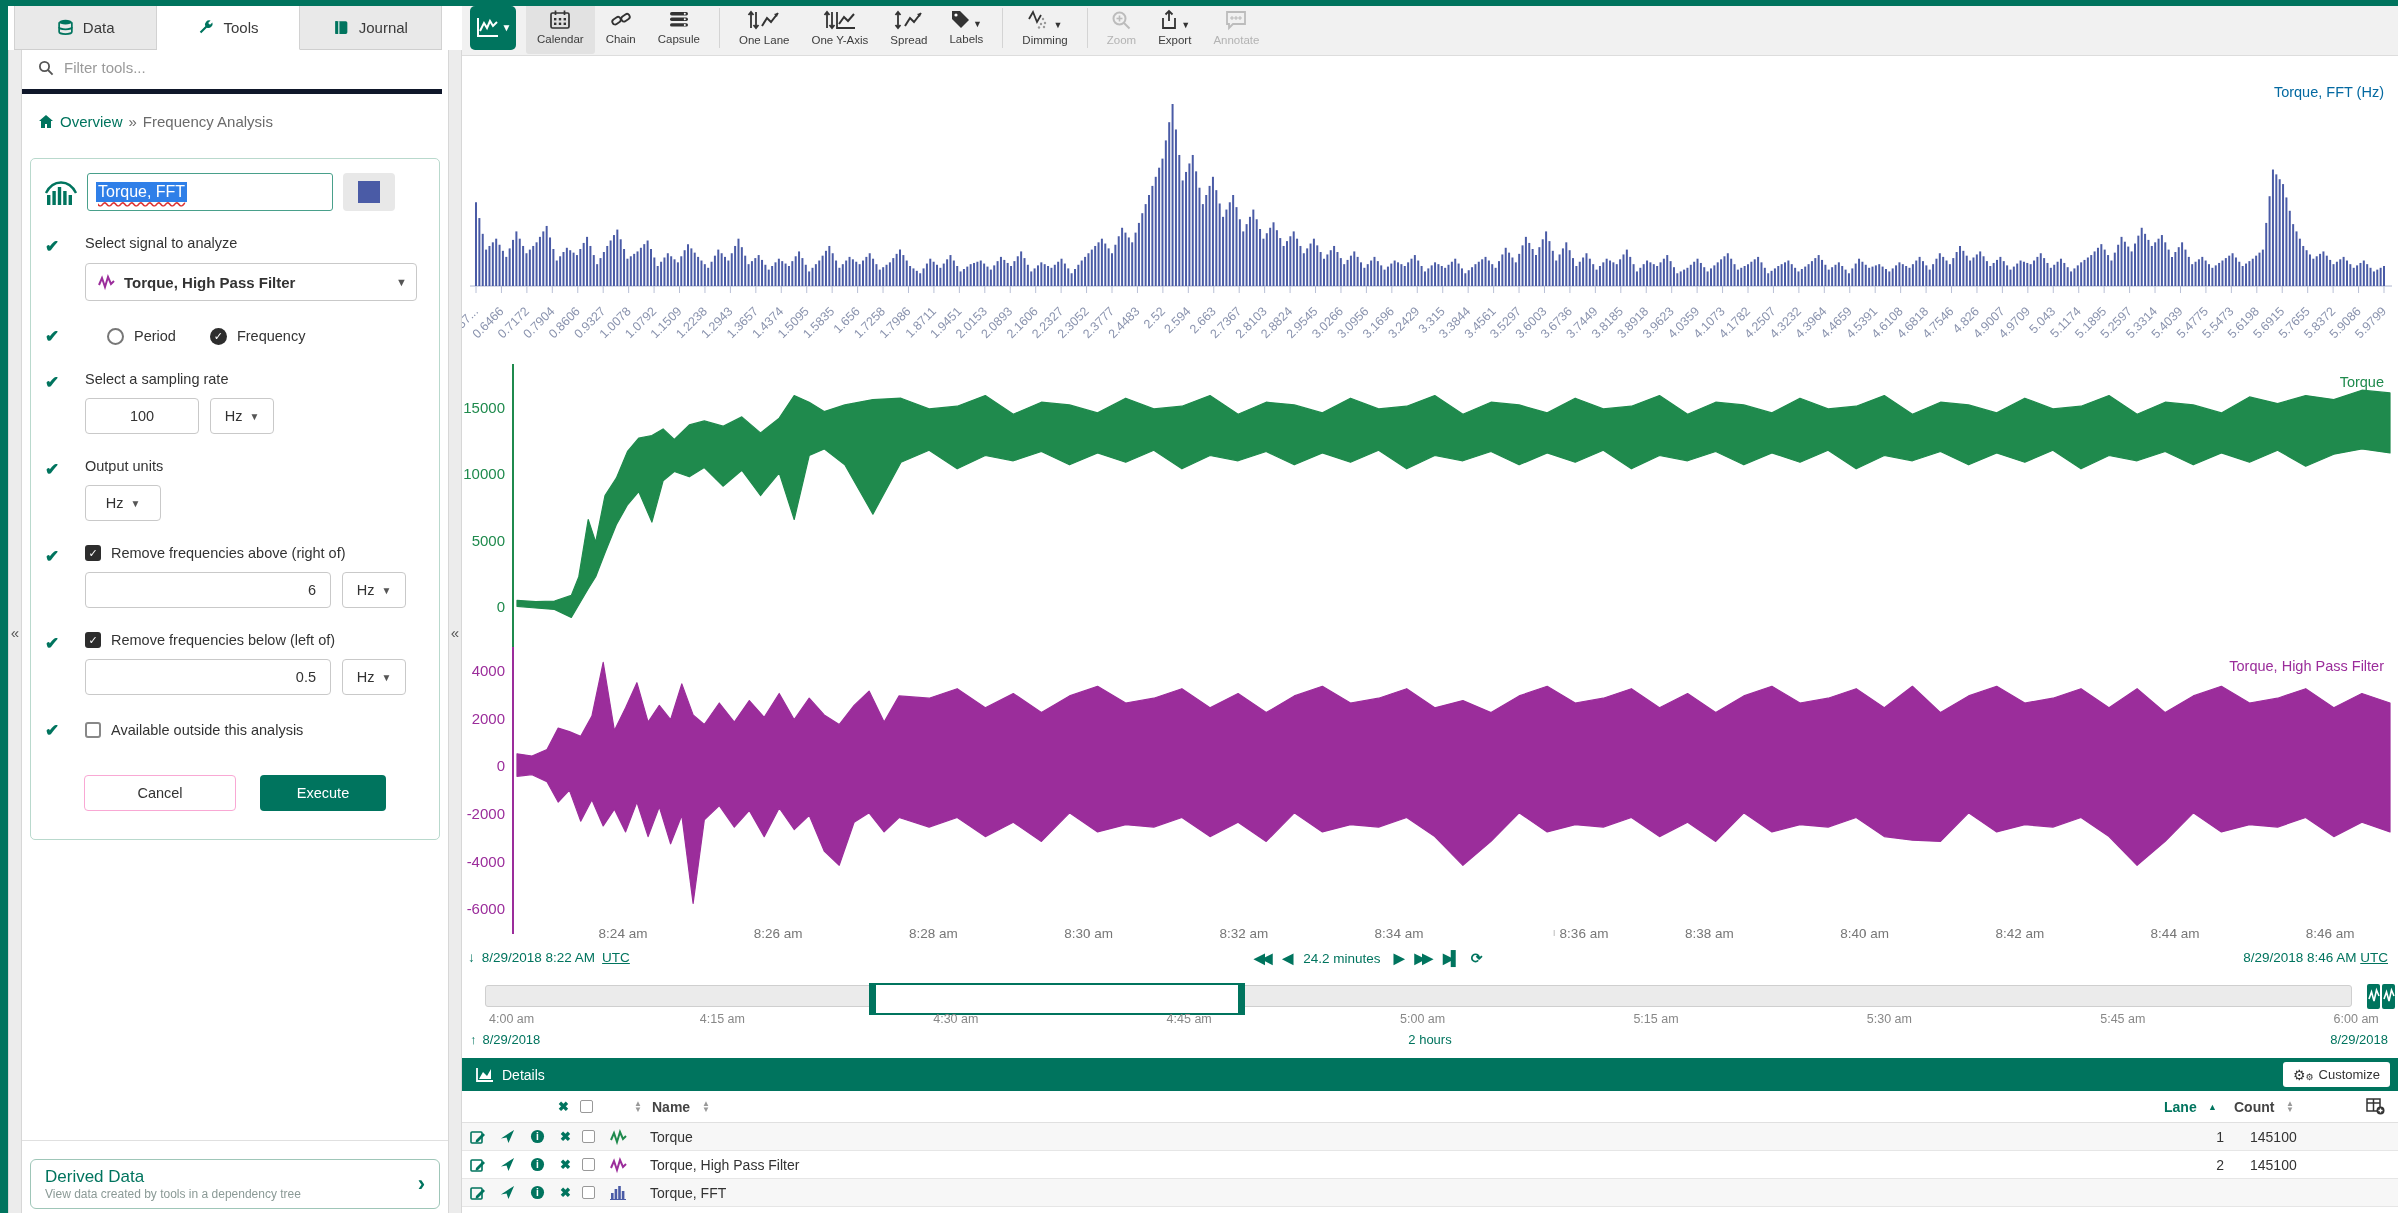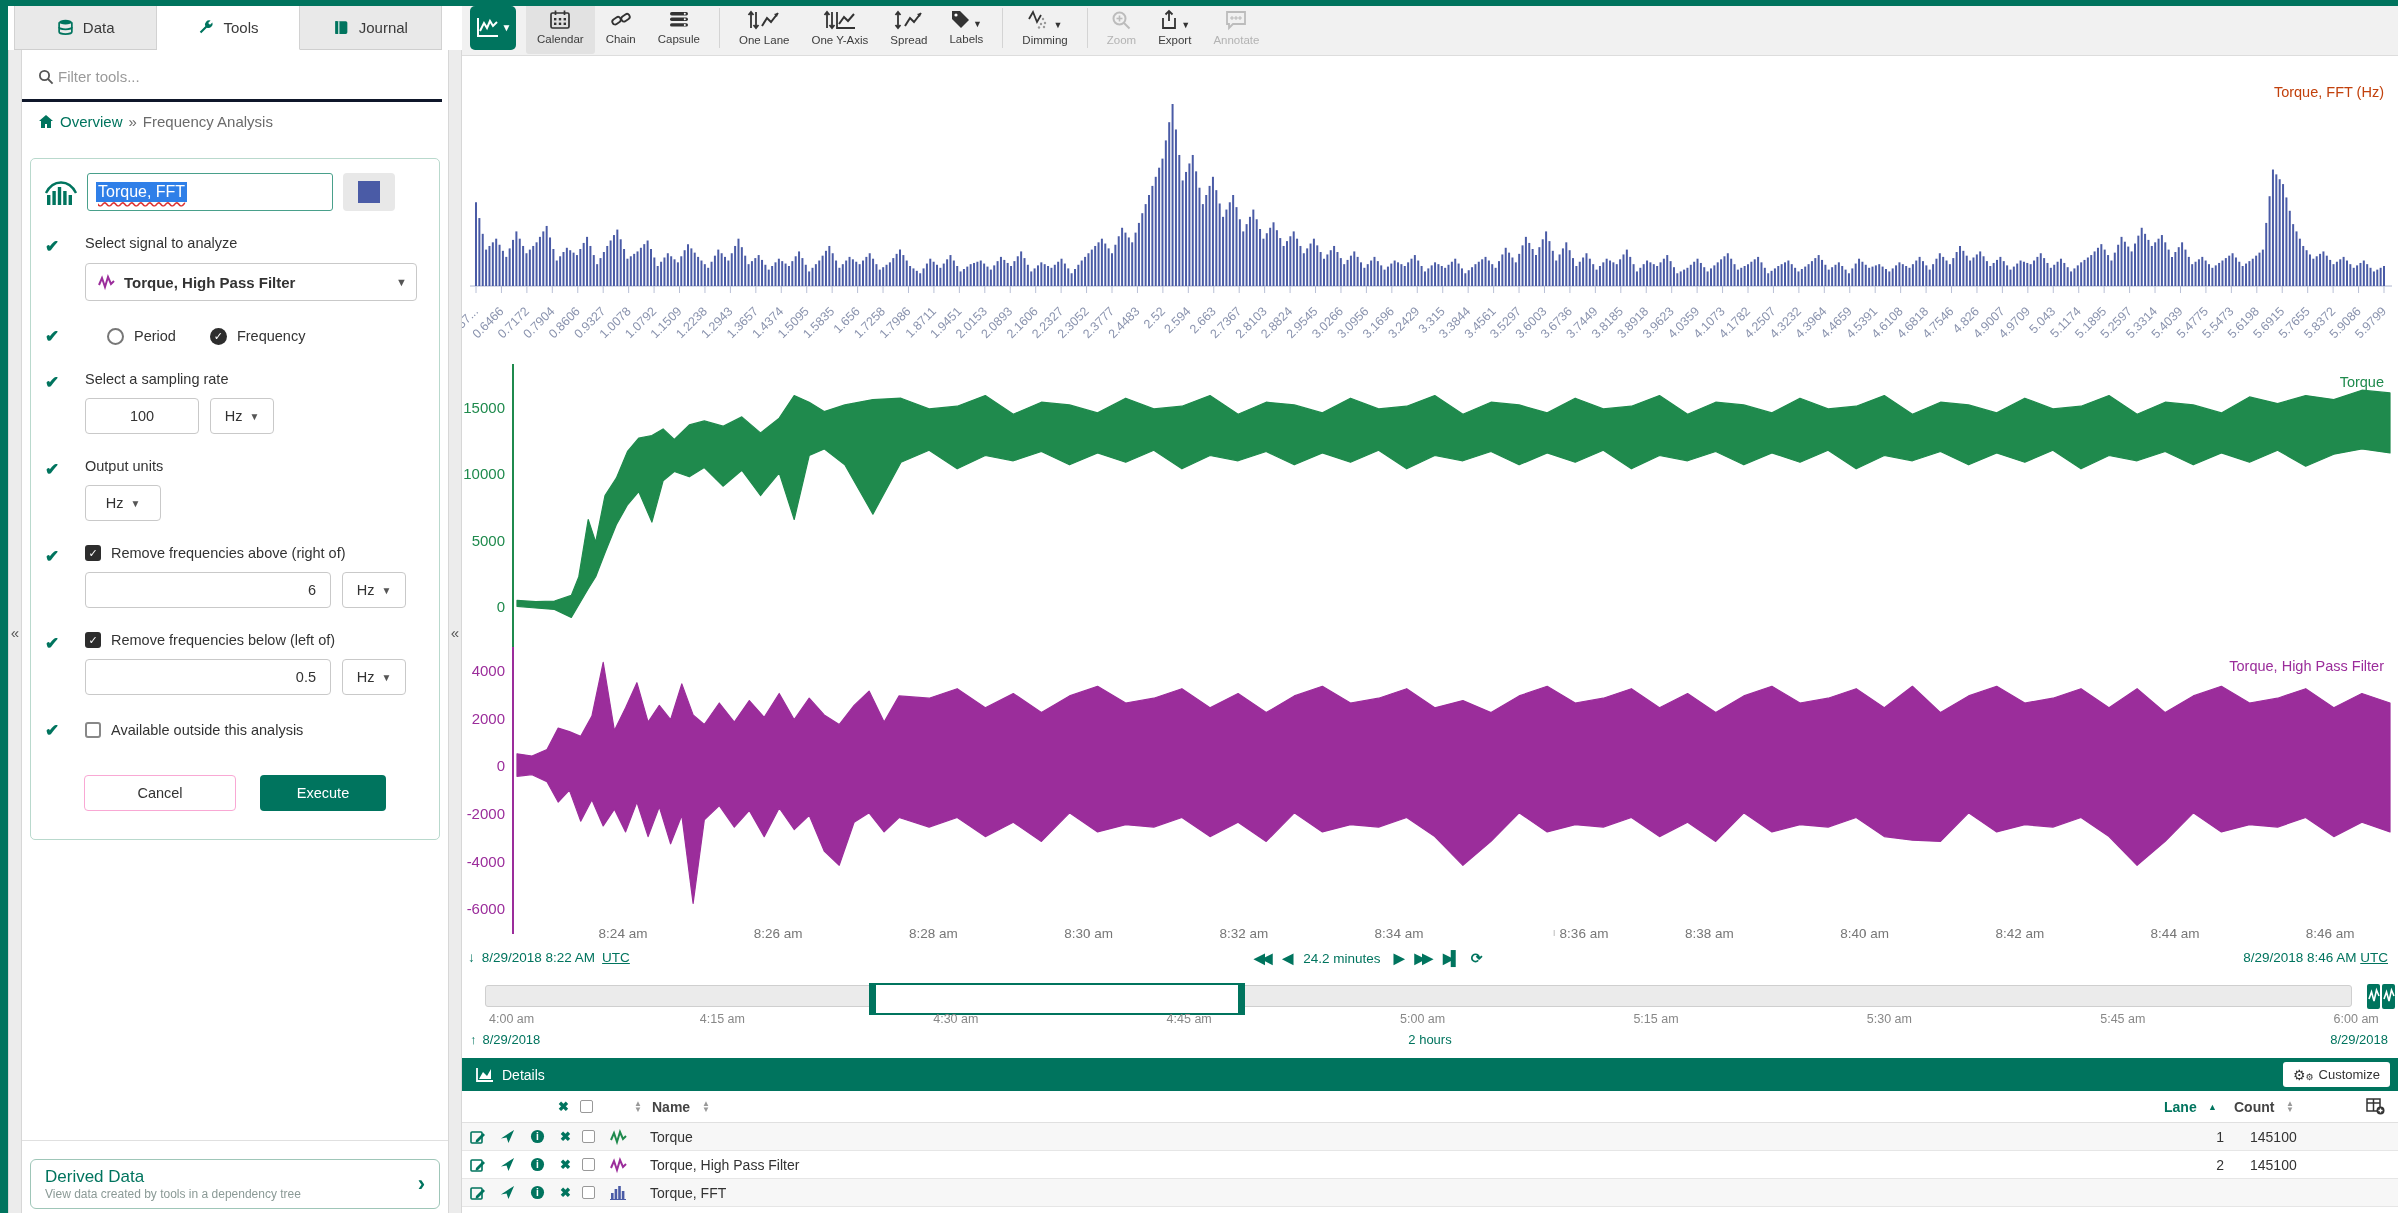--- a/index.html
+++ b/index.html
@@ -11,21 +11,21 @@
   #top-strip{left:0;top:0;width:2398px;height:6px;background:#00745e;z-index:30}
   #left-strip{left:0;top:0;width:8px;height:1213px;background:#00745e;z-index:30}
   .collapse-strip{top:50px;width:14px;height:1163px;background:#ececec;border-left:1px solid #d7d7d7;border-right:1px solid #d7d7d7;z-index:25;cursor:pointer}
   .collapse-strip span{position:absolute;top:50%;left:50%;transform:translate(-50%,-50%);color:#555;font-size:15px}
   
   #sidebar{left:8px;top:6px;width:440px;height:1207px;background:#fff;z-index:10}
   #tabs{left:6px;top:0;width:428px;height:44px;display:flex;border-bottom:1px solid #cfcfcf}
   .tab{flex:1;display:flex;align-items:center;justify-content:center;gap:9px;background:#e9e9e9;border-right:1px solid #d2d2d2;font-size:15px;color:#3a3a3a;cursor:pointer}
   .tab:first-child{border-left:1px solid #d2d2d2}
   .tab.active{background:#fff;border-bottom:1px solid #fff;margin-bottom:-1px}
-  #filter-row{left:14px;top:48px;width:420px;height:48px;display:flex;align-items:center;gap:4px;padding-left:16px;border-bottom:3px solid #0f172a}
+  #filter-row{left:14px;top:40px;width:420px;height:48px;display:flex;align-items:center;gap:10px;padding-left:16px;border-bottom:5px solid #0f172a}
   #filter-row input{border:none;outline:none;font-size:15px;color:#444;width:330px}
   #filter-row input::placeholder{color:#9a9a9a}
   #breadcrumb{left:30px;top:102px;height:26px;display:flex;align-items:center;gap:6px;font-size:15px}
   #breadcrumb .link{color:#00745e;cursor:pointer}
   #breadcrumb .sep,#breadcrumb .cur{color:#6b6b6b}
   #tool-card{left:22px;top:152px;width:410px;height:682px;border:1px solid #b9d9cd;border-radius:5px;background:#fff;padding:14px 14px 0 14px}
   #tool-head{display:flex;align-items:center;gap:10px}
   #tool-name{width:246px;height:38px;border:1px solid #49a08b;border-radius:3px;display:flex;align-items:center;padding-left:8px;font-size:16px;cursor:text}
   #tool-name .sel{background:#2f7fe8;color:#fff;padding:1px 2px;text-decoration:underline wavy #d33;text-underline-offset:4px}
   #swatch-box{width:52px;height:38px;background:#e8e8e8;border-radius:4px;display:flex;align-items:center;justify-content:center;cursor:pointer}
@@ -64,21 +64,21 @@
   #view-btn .vc{color:#fff;font-size:10px}
   .tb{display:flex;flex-direction:column;align-items:center;justify-content:center;gap:4px;height:52px;padding:0 11px;border-radius:3px;cursor:pointer;color:#3c3c3c}
   .tb .cap{font-size:11.5px;white-space:nowrap}
   .tb.active{background:#e2e2e2}
   .tb.disabled{color:#b3b3b3}
   .tb.disabled svg *{stroke:#bcbcbc!important;fill-opacity:.4}
   .tbsep{width:1px;height:40px;background:#d4d4d4;margin:0 8px}
   .icap{display:flex;align-items:flex-end;gap:2px}
   #charts{left:0;top:62px;width:1936px;height:884px;background:#fff}
   .series-label{position:absolute;right:14px;font-size:14.5px}
-  #lbl-fft{top:22px;color:#c2410c}
+  #lbl-fft{top:22px;color:#0369a1}
   #lbl-torque{top:312px;color:#1f8a4d}
   #lbl-hpf{top:596px;color:#9b2d9b}
   #fft-svg{position:absolute;left:0;top:8px}
   #torque-svg{position:absolute;left:0;top:300px}
   #hpf-svg{position:absolute;left:0;top:583px}
   #time-ticks{position:absolute;left:0;top:864px;width:1936px;height:22px}
   #time-ticks span{position:absolute;transform:translateX(-50%);font-size:13.5px;color:#777;white-space:nowrap}
   #footer-row{left:0;top:944px;width:1936px;height:34px;font-size:13.5px;color:#00745e}
   #footer-left{position:absolute;left:6px;top:6px;display:flex;align-items:center;gap:7px}
   #footer-center{position:absolute;left:792px;top:6px;display:flex;align-items:center;gap:13px}

